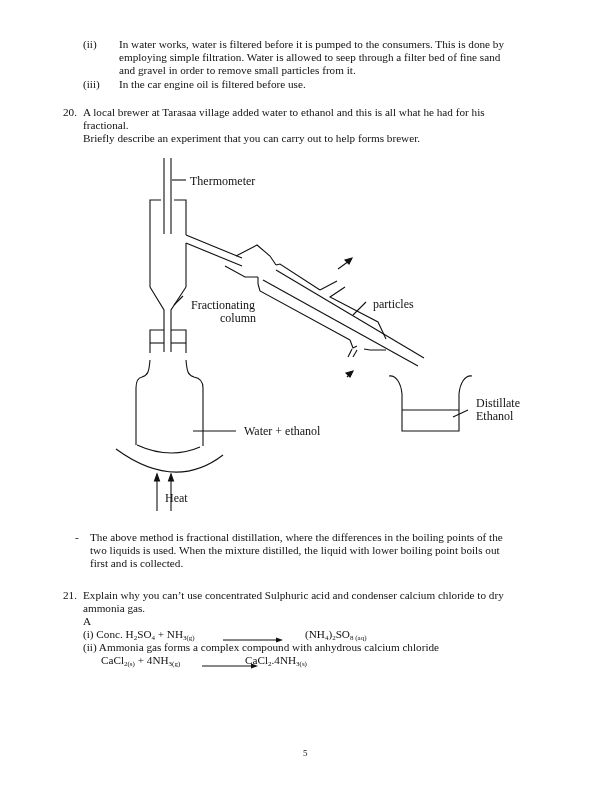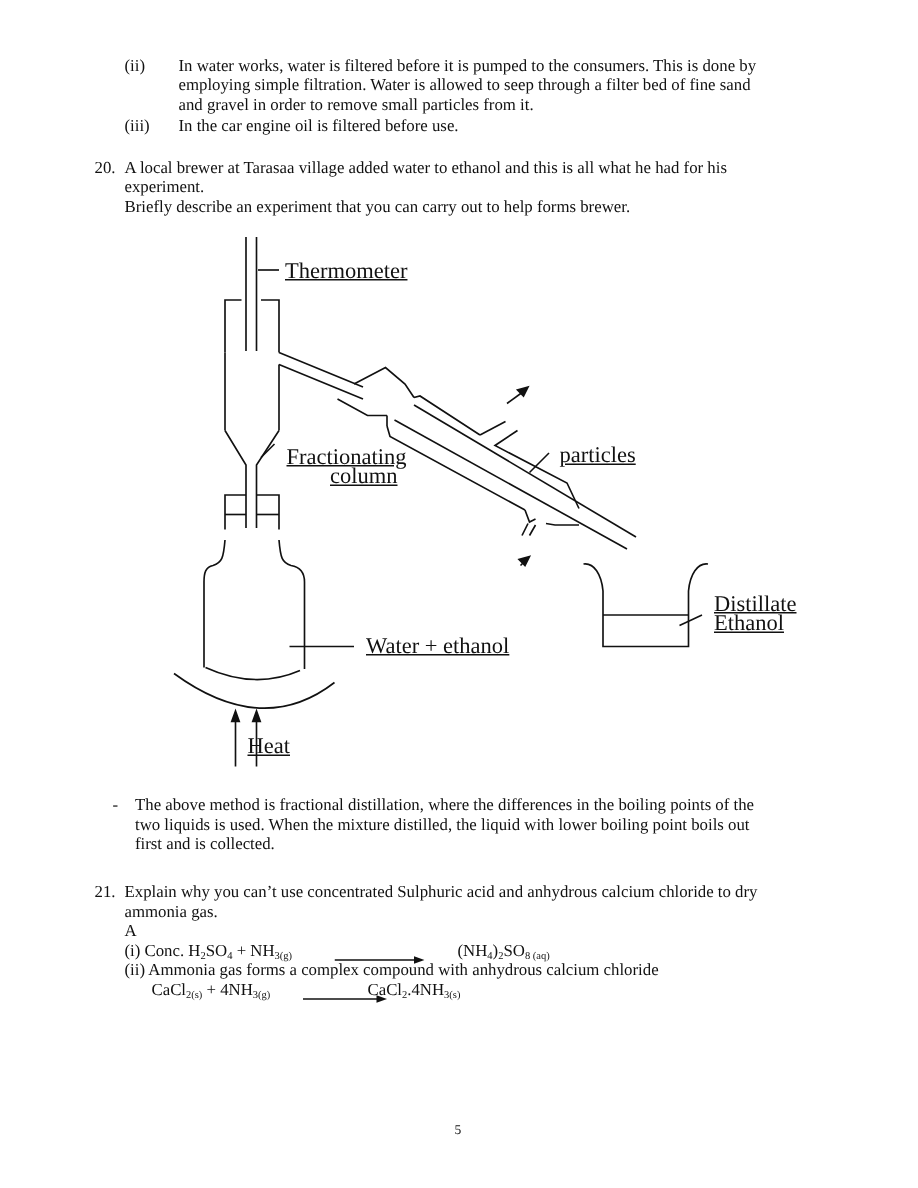--- a/index.html
+++ b/index.html
@@ -2,35 +2,35 @@
 <html><head>
 <meta charset="utf-8">
 <style>
   html, body { margin: 0; padding: 0; background: #ffffff; }
   body { width: 612px; height: 792px; position: relative; overflow: hidden;
          font-family: "Liberation Serif", "DejaVu Serif", serif; color: #111; font-size: 11.2px; line-height: 13px; }
   .abs { position: absolute; }
   .line { position: absolute; white-space: nowrap; text-align: right; }
   sub { font-size: 7px; vertical-align: -2px; line-height: 0; }
   svg { position: absolute; left: 0; top: 0; }
-  .lbl { font-size: 15px; text-decoration: underline; }
+  .lbl { font-size: 12px; }
 </style>
 </head>
 <body>
 
 <div class="line" style="left:83px;top:38px">(ii)</div>
 <div class="line" style="left:119px;top:38px">In water works, water is filtered before it is pumped to the consumers. This is done by</div>
 <div class="line" style="left:119px;top:51px">employing simple filtration. Water is allowed to seep through a filter bed of fine sand</div>
 <div class="line" style="left:119px;top:64px">and gravel in order to remove small particles from it.</div>
 <div class="line" style="left:83px;top:78px">(iii)</div>
 <div class="line" style="left:119px;top:78px">In the car engine oil is filtered before use.</div>
 
 <div class="line" style="left:63px;top:106px">20.</div>
 <div class="line" style="left:83px;top:106px">A local brewer at Tarasaa village added water to ethanol and this is all what he had for his</div>
-<div class="line" style="left:83px;top:119px">experiment.</div>
+<div class="line" style="left:83px;top:119px">fractional.</div>
 <div class="line" style="left:83px;top:132px">Briefly describe an experiment that you can carry out to help forms brewer.</div>
 
 <div class="abs" style="left:0;top:0;width:612px;height:792px;">
 <svg width="612" height="792" viewBox="0 0 612 792" fill="none" stroke="#111" stroke-width="1.1">
 
   <g>
     <line x1="164" y1="158" x2="164" y2="234"></line>
     <line x1="171" y1="158" x2="171" y2="234"></line>
     <line x1="172" y1="180" x2="186" y2="180"></line>
   </g>
@@ -110,21 +110,21 @@
 <div class="line lbl" style="left:476px;top:410px">Ethanol</div>
 <div class="line lbl" style="left:244px;top:425px">Water + ethanol</div>
 <div class="line lbl" style="left:165px;top:492px">Heat</div>
 
 <div class="line" style="left:75px;top:531px">-</div>
 <div class="line" style="left:90px;top:531px">The above method is fractional distillation, where the differences in the boiling points of the</div>
 <div class="line" style="left:90px;top:544px">two liquids is used. When the mixture distilled, the liquid with lower boiling point boils out</div>
 <div class="line" style="left:90px;top:557px">first and is collected.</div>
 
 <div class="line" style="left:63px;top:589px">21.</div>
-<div class="line" style="left:83px;top:589px">Explain why you can’t use concentrated Sulphuric acid and anhydrous calcium chloride to dry</div>
+<div class="line" style="left:83px;top:589px">Explain why you can’t use concentrated Sulphuric acid and condenser calcium chloride to dry</div>
 <div class="line" style="left:83px;top:602px">ammonia gas.</div>
 <div class="line" style="left:83px;top:615px">A</div>
 
 <div class="line" style="left:83px;top:628px"><span>(i)  Conc. H</span><sub>2</sub><span>SO</span><sub>4</sub><span> + NH</span><sub>3(g)</sub></div>
 <div class="abs" style="left:223px;top:637px;width:60px;height:6px">
   <svg width="60" height="6">
       <line x1="0" y1="3" x2="54" y2="3" stroke="#111" stroke-width="1"></line>
       <polygon points="60,3 53,0.5 53,5.5" fill="#111"></polygon>
     </svg>
 </div>

